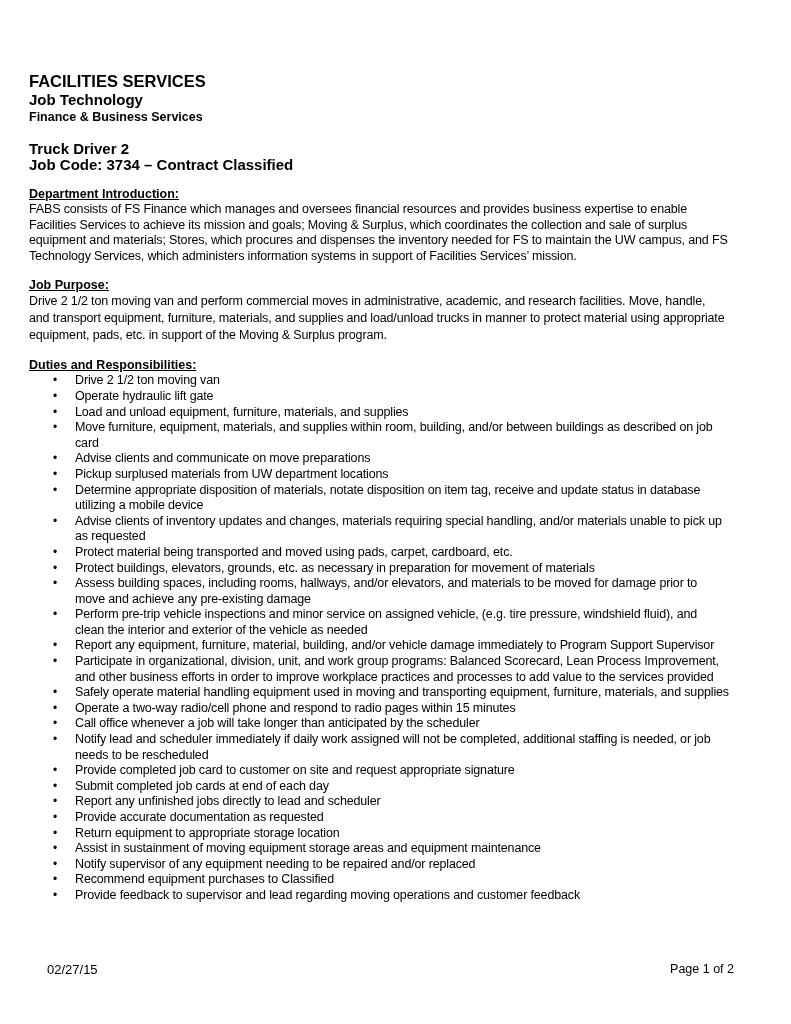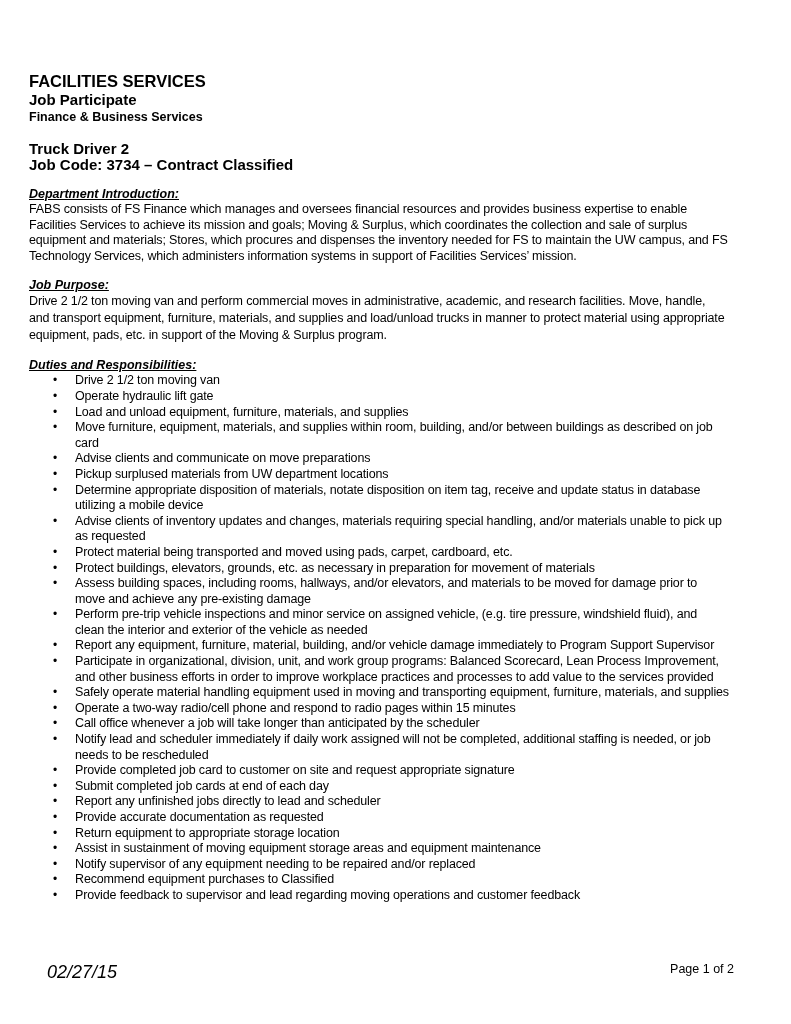--- a/index.html
+++ b/index.html
@@ -46,21 +46,20 @@
       margin: 0;
     }
     .spacer-16 { height: 14px; }
     .spacer-18 { height: 16px; }
     .section-heading {
       font-weight: bold;
       text-decoration: underline;
       font-size: 12.5px;
       line-height: 15px;
       margin: 0;
-      font-style: italic;
     }
     .para {
       font-size: 12.5px;
       line-height: 15.6px;
       margin: 0;
       letter-spacing: -0.15px;
     }
     .para.loose {
       line-height: 17px;
     }
@@ -79,36 +78,35 @@
     ul.duties li .bullet {
       position: absolute;
       left: 24px;
       top: 0;
       font-size: 12px;
     }
     .footer-date {
       position: absolute;
       left: 47px;
       top: 962px;
-      font-size: 18px;
-      font-style: italic;
+      font-size: 13px;
     }
     .footer-page {
       position: absolute;
       right: 57px;
       top: 962px;
       font-size: 12.5px;
     }
   </style>
 </head>
 <body>
 
 <div class="page">
   <p class="title-1">FACILITIES SERVICES</p>
-  <p class="title-2">Job Participate</p>
+  <p class="title-2">Job Technology</p>
   <p class="title-3">Finance &amp; Business Services</p>
   <div class="spacer-18"></div>
   <p class="job-title">Truck Driver 2</p>
   <p class="job-title">Job Code: 3734 – Contract Classified</p>
   <div class="spacer-16"></div>
 
   <p class="section-heading">Department Introduction:</p>
   <p class="para">FABS consists of FS Finance which manages and oversees financial resources and provides business expertise to enable Facilities Services to achieve its mission and goals; Moving &amp; Surplus, which coordinates the collection and sale of surplus equipment and materials; Stores, which procures and dispenses the inventory needed for FS to maintain the UW campus, and FS Technology Services, which administers information systems in support of Facilities Services’ mission.</p>
   <div class="spacer-16"></div>
 

